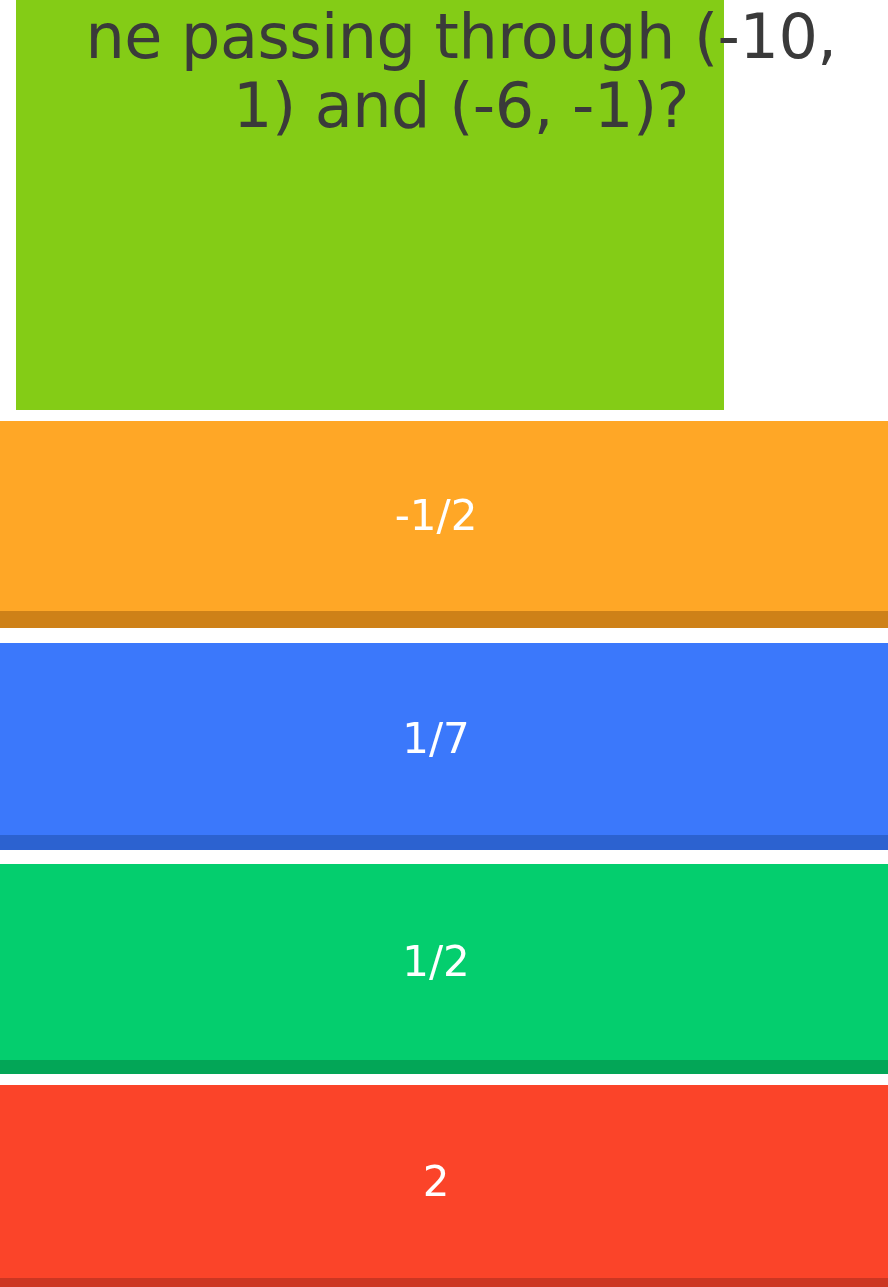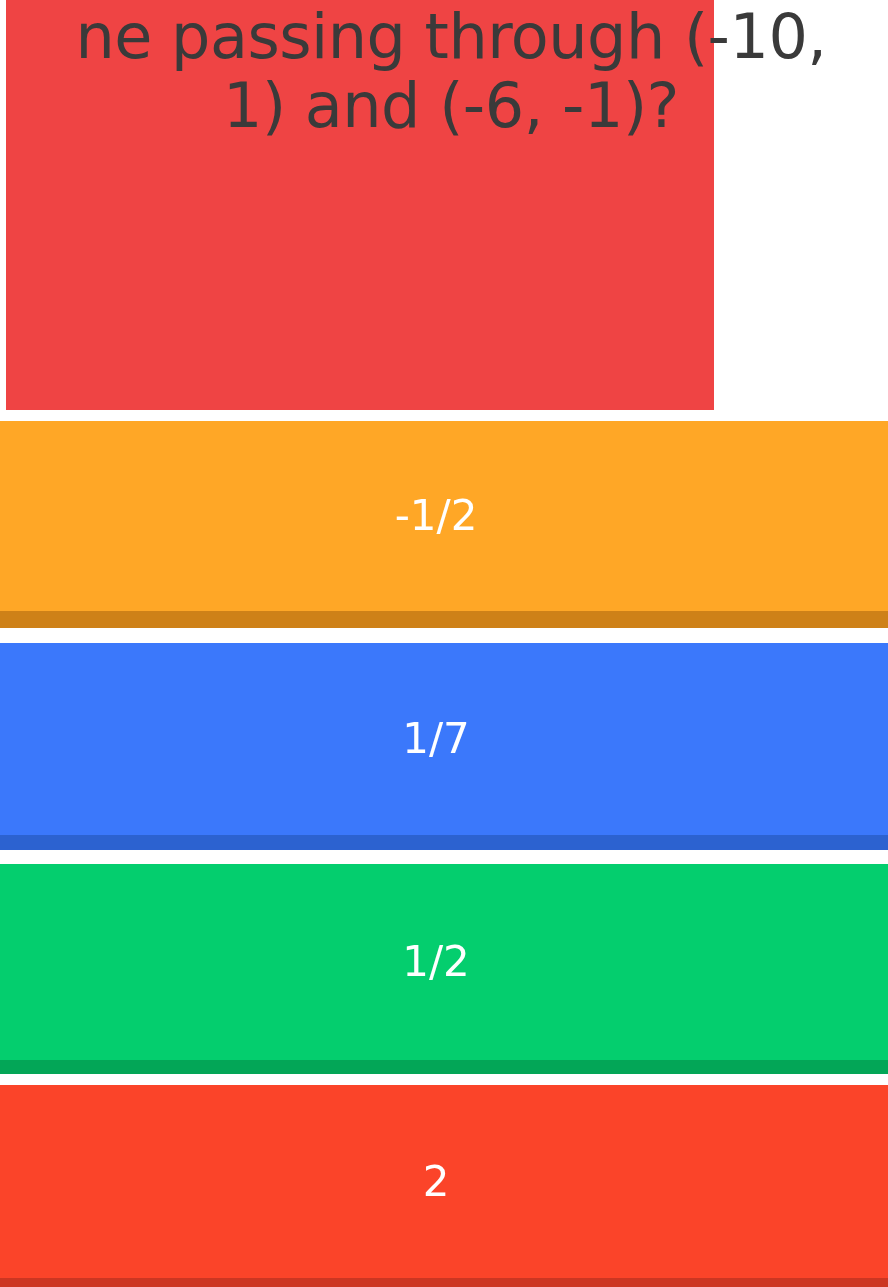--- a/index.html
+++ b/index.html
@@ -11,25 +11,25 @@
     width: 888px;
     height: 1287px;
     overflow: hidden;
     font-family: "DejaVu Sans", "Liberation Sans", sans-serif;
     position: relative;
   }
 
   
   .question-area {
     position: absolute;
-    left: 6px;
+    left: 16px;
     top: 0;
     width: 708px;
     height: 410px;
-    background: #ef4444;
+    background: #84cc16;
   }
   .question-text {
     position: absolute;
     left: -60px;
     top: 2px;
     width: 1010px;
     text-align: center;
     font-size: 62px;
     line-height: 1.12;
     color: #3a3a3a;

